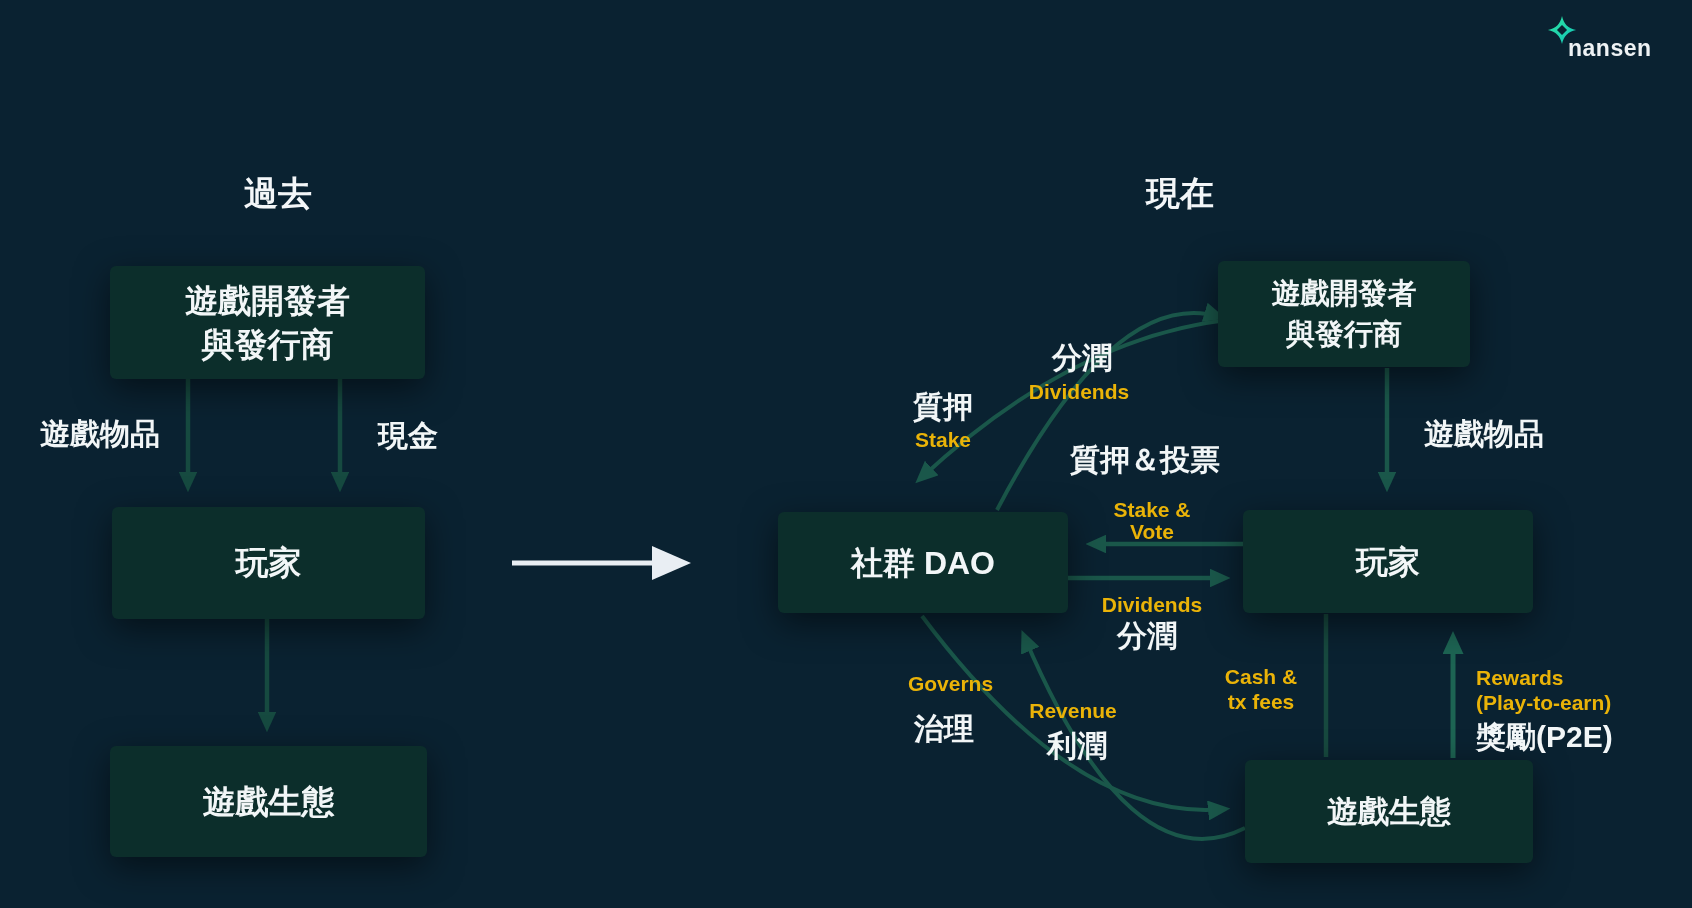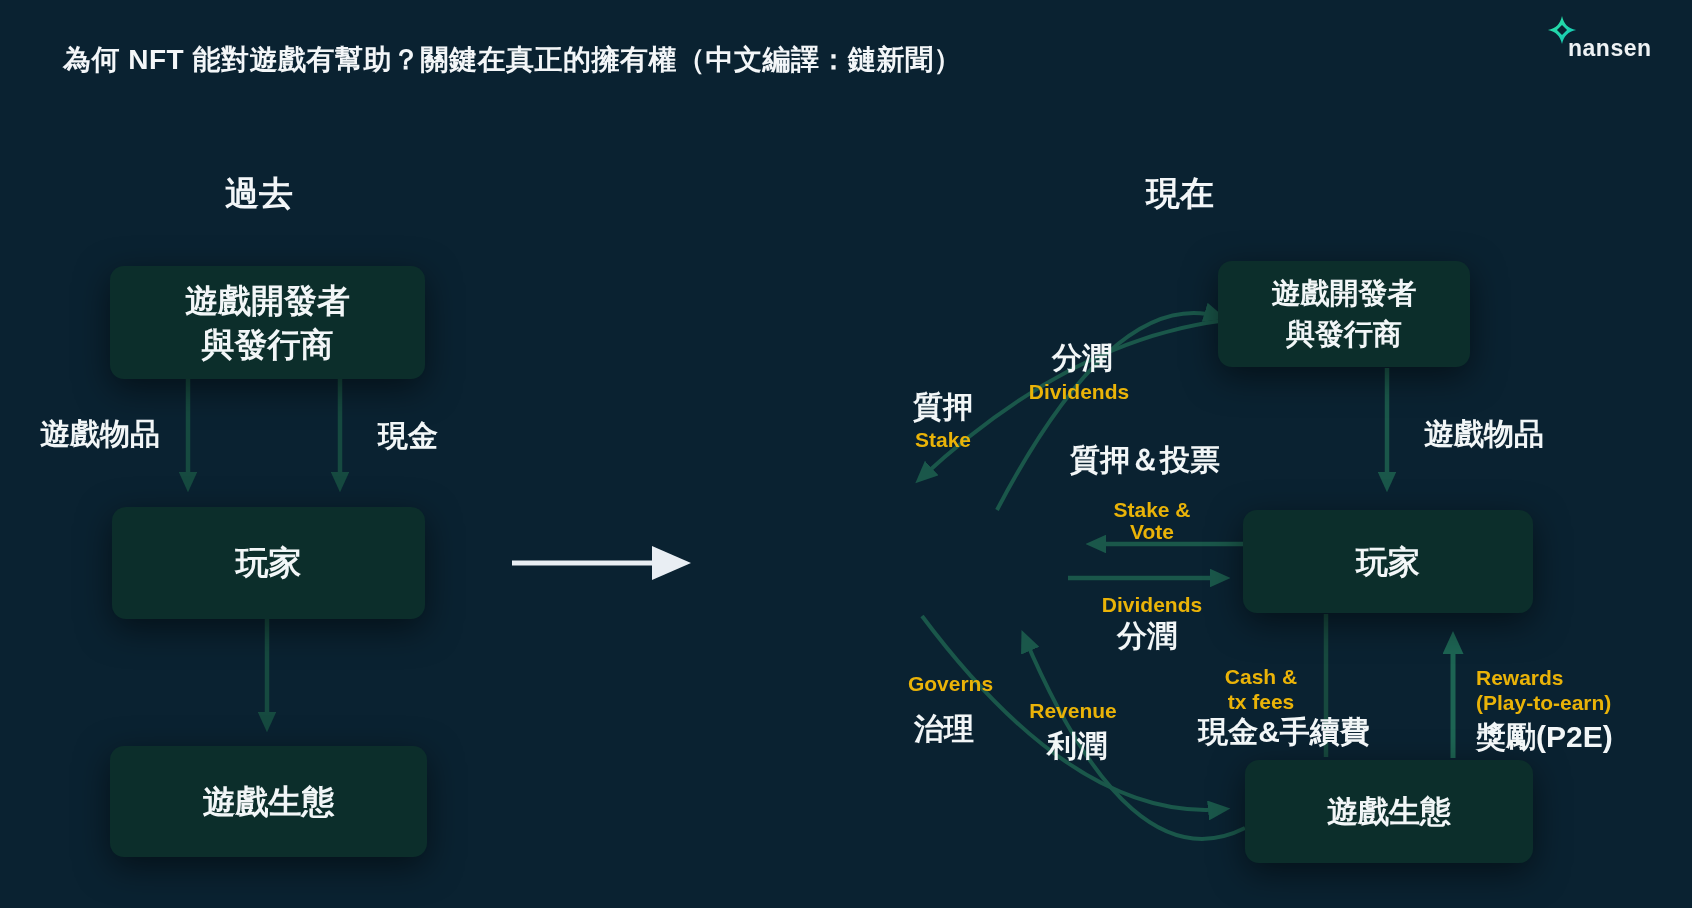--- a/index.html
+++ b/index.html
@@ -15,21 +15,21 @@
     letter-spacing:.5px;color:#f3f6f8;white-space:nowrap;
   }
   .logo{left:1547px;top:15px;width:120px;height:50px;}
   .logo .star{position:absolute;left:0;top:0;}
   .logo .brand{
     position:absolute;left:21px;top:20px;font-size:23px;font-weight:600;
     color:#eef2f4;letter-spacing:.5px;
   }
   .h2{font-size:34px;font-weight:700;text-align:center;color:#f3f6f8;}
   .box{
-    background:#0c2e2b;border-radius:14px;
+    background:#0c2e2b;border-radius:6px;
     display:flex;flex-direction:column;align-items:center;justify-content:center;
     box-shadow:0 10px 34px rgba(0,0,0,.5);
     font-weight:600;text-align:center;
   }
   .box .l{line-height:44px;}
   .fs33 .l{font-size:33px;}
   .fs29 .l{font-size:29px;}
   .zh{font-size:30px;font-weight:600;color:#f2f6f7;text-align:center;line-height:44px;white-space:nowrap;}
   .en{font-size:21px;font-weight:700;color:#eab308;text-align:center;line-height:25px;white-space:nowrap;}
   .ta-l{text-align:left;}
@@ -71,29 +71,28 @@
     <line x1="1243" y1="544" x2="1092" y2="544" stroke="#1a574a" stroke-width="4.5" marker-end="url(#mTeal)"></line>
     <line x1="1068" y1="578" x2="1224" y2="578" stroke="#1a574a" stroke-width="4.5" marker-end="url(#mTeal)"></line>
     <line x1="1326" y1="614" x2="1326" y2="757" stroke="#17493f" stroke-width="4.5"></line>
     <line x1="1453" y1="758" x2="1453" y2="638" stroke="#1d6453" stroke-width="5" marker-end="url(#mBright)"></line>
     <path d="M1237 319 Q1076 334 920 479" fill="none" stroke="#1a574a" stroke-width="4" marker-end="url(#mTealC)"></path>
     <path d="M997 510 Q1115 285 1220 317" fill="none" stroke="#1a574a" stroke-width="4" marker-end="url(#mTealC)"></path>
     <path d="M922 616 Q1077 823 1224 809" fill="none" stroke="#1a574a" stroke-width="4" marker-end="url(#mTealC)"></path>
     <path d="M1245 828 Q1130 886 1024 636" fill="none" stroke="#1a574a" stroke-width="4" marker-end="url(#mTealC)"></path>
   </svg>
 
-  <div class="abs title">為何 NFT 能對遊戲有幫助？關鍵在真正的擁有權（中文編譯：鏈新聞）</div>
   <div class="abs logo">
     <svg class="star" width="30" height="30" viewBox="0 0 32 32">
       <path fill="url(#starGrad)" fill-rule="evenodd" d="M16 1 C17.8 9.5 22.5 14.2 31 16 C22.5 17.8 17.8 22.5 16 31 C14.2 22.5 9.5 17.8 1 16 C9.5 14.2 14.2 9.5 16 1 Z M16 10.6 L21.4 16 L16 21.4 L10.6 16 Z"></path>
     </svg>
     <span class="brand">nansen</span>
   </div>
 
-  <div class="abs h2" style="left:194px;top:171px;width:130px;">過去</div>
+  <div class="abs h2" style="left:213px;top:171px;width:130px;">過去</div>
 
   <div class="abs box fs33" style="left:110px;top:266px;width:315px;height:113px;">
     <div class="l">遊戲開發者</div>
     <div class="l">與發行商</div>
   </div>
 
   <div class="abs zh" style="left:25px;top:412px;width:150px;">遊戲物品</div>
   <div class="abs zh" style="left:358px;top:414px;width:100px;">現金</div>
 
   <div class="abs box fs33" style="left:112px;top:507px;width:313px;height:112px;">
@@ -105,20 +104,23 @@
     <div class="l">遊戲生態</div>
   </div>
 
   <div class="abs h2" style="left:1115px;top:171px;width:130px;">現在</div>
 
   <div class="abs box fs29" style="left:1218px;top:261px;width:252px;height:106px;">
     <div class="l" style="line-height:41px;">遊戲開發者</div>
     <div class="l" style="line-height:41px;">與發行商</div>
   </div>
 
+  <div class="abs box fs29" style="left:778px;top:512px;width:290px;height:101px;">
+    <div class="l" style="font-size:32px;">社群 DAO</div>
+  </div>
 
   <div class="abs box fs29" style="left:1243px;top:510px;width:290px;height:103px;">
     <div class="l" style="font-size:32px;">玩家</div>
   </div>
 
   <div class="abs box fs29" style="left:1245px;top:760px;width:288px;height:103px;">
     <div class="l" style="font-size:31px;">遊戲生態</div>
   </div>
 
   <div class="abs zh" style="left:893px;top:385px;width:100px;">質押</div>
@@ -141,21 +143,20 @@
   <div class="abs en" style="left:898px;top:671px;width:105px;">Governs</div>
   <div class="abs zh" style="left:894px;top:707px;width:100px;">治理</div>
 
   <div class="abs en" style="left:1018px;top:698px;width:110px;">Revenue</div>
   <div class="abs zh" style="left:1027px;top:724px;width:100px;">利潤</div>
 
   <div class="abs en" style="left:1199px;top:664px;width:124px;">
     <div>Cash &amp;</div>
     <div>tx fees</div>
   </div>
-  <div class="abs zh" style="left:1182px;top:710px;width:204px;">現金&amp;手續費</div>
 
   <div class="abs en ta-l" style="left:1476px;top:665px;width:170px;">
     <div>Rewards</div>
     <div>(Play-to-earn)</div>
   </div>
   <div class="abs zh ta-l" style="left:1476px;top:715px;width:170px;">獎勵(P2E)</div>
 
 </div>
 
 </body></html>

